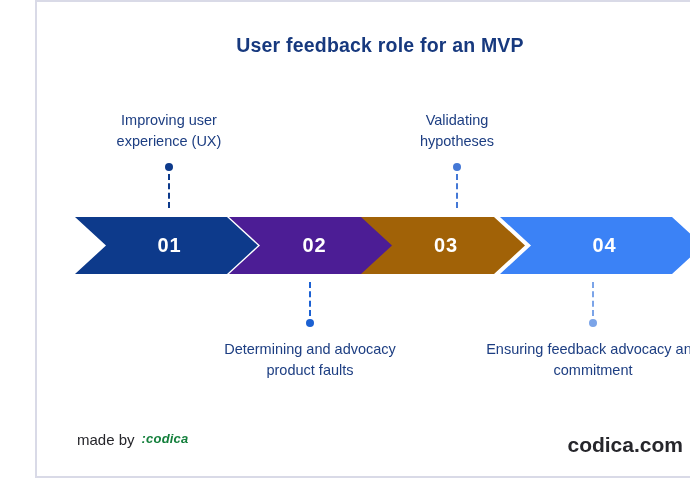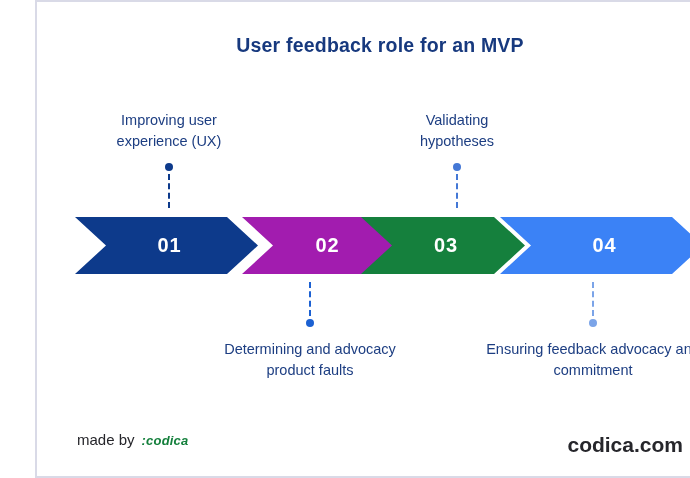--- a/index.html
+++ b/index.html
@@ -55,33 +55,33 @@
 
   
   .arrow-band { position: absolute; left: 38px; top: 215px; width: 622px; height: 46px; }
   .segment {
     position: absolute; top: 0; height: 57px;
     display: flex; align-items: center; justify-content: center;
     color: #ffffff; font-size: 20px; font-weight: 600; letter-spacing: 0.8px;
   }
   .seg-1 { left: 0px;   width: 183px; background: #0d3a8b;
            clip-path: polygon(0 0, 152px 0, 183px 50%, 152px 100%, 0 100%, 31px 50%); }
-  .seg-2 { left: 167px; width: 165px; background: #a21caf;
+  .seg-2 { left: 154px; width: 165px; background: #4c1d95;
            clip-path: polygon(0 0, 134px 0, 165px 50%, 134px 100%, 0 100%, 31px 50%); }
-  .seg-3 { left: 286px; width: 164px; background: #15803d;
+  .seg-3 { left: 286px; width: 164px; background: #a16207;
            clip-path: polygon(0 0, 133px 0, 164px 50%, 133px 100%, 0 100%, 31px 50%); }
   .seg-4 { left: 425px; width: 203px; background: #3b82f6;
            clip-path: polygon(0 0, 172px 0, 203px 50%, 172px 100%, 0 100%, 31px 50%); justify-content: center; }
   .seg-num { padding-left: 6px; }
 
   
   .footer-left {
     position: absolute; left: 40px; top: 429px;
     font-size: 15px; font-weight: 500; color: #26262b;
-    display: flex; align-items: flex-end; gap: 7px;
+    display: flex; align-items: flex-start; gap: 7px;
   }
   .brand { font-size: 13px; font-weight: 700; color: #15803d; letter-spacing: 0.2px; font-style: italic; }
   .footer-right {
     position: absolute; right: 40px; top: 431px;
     font-size: 21px; font-weight: 700; color: #26262b;
   }
 </style>
 </head>
 <body>
 

